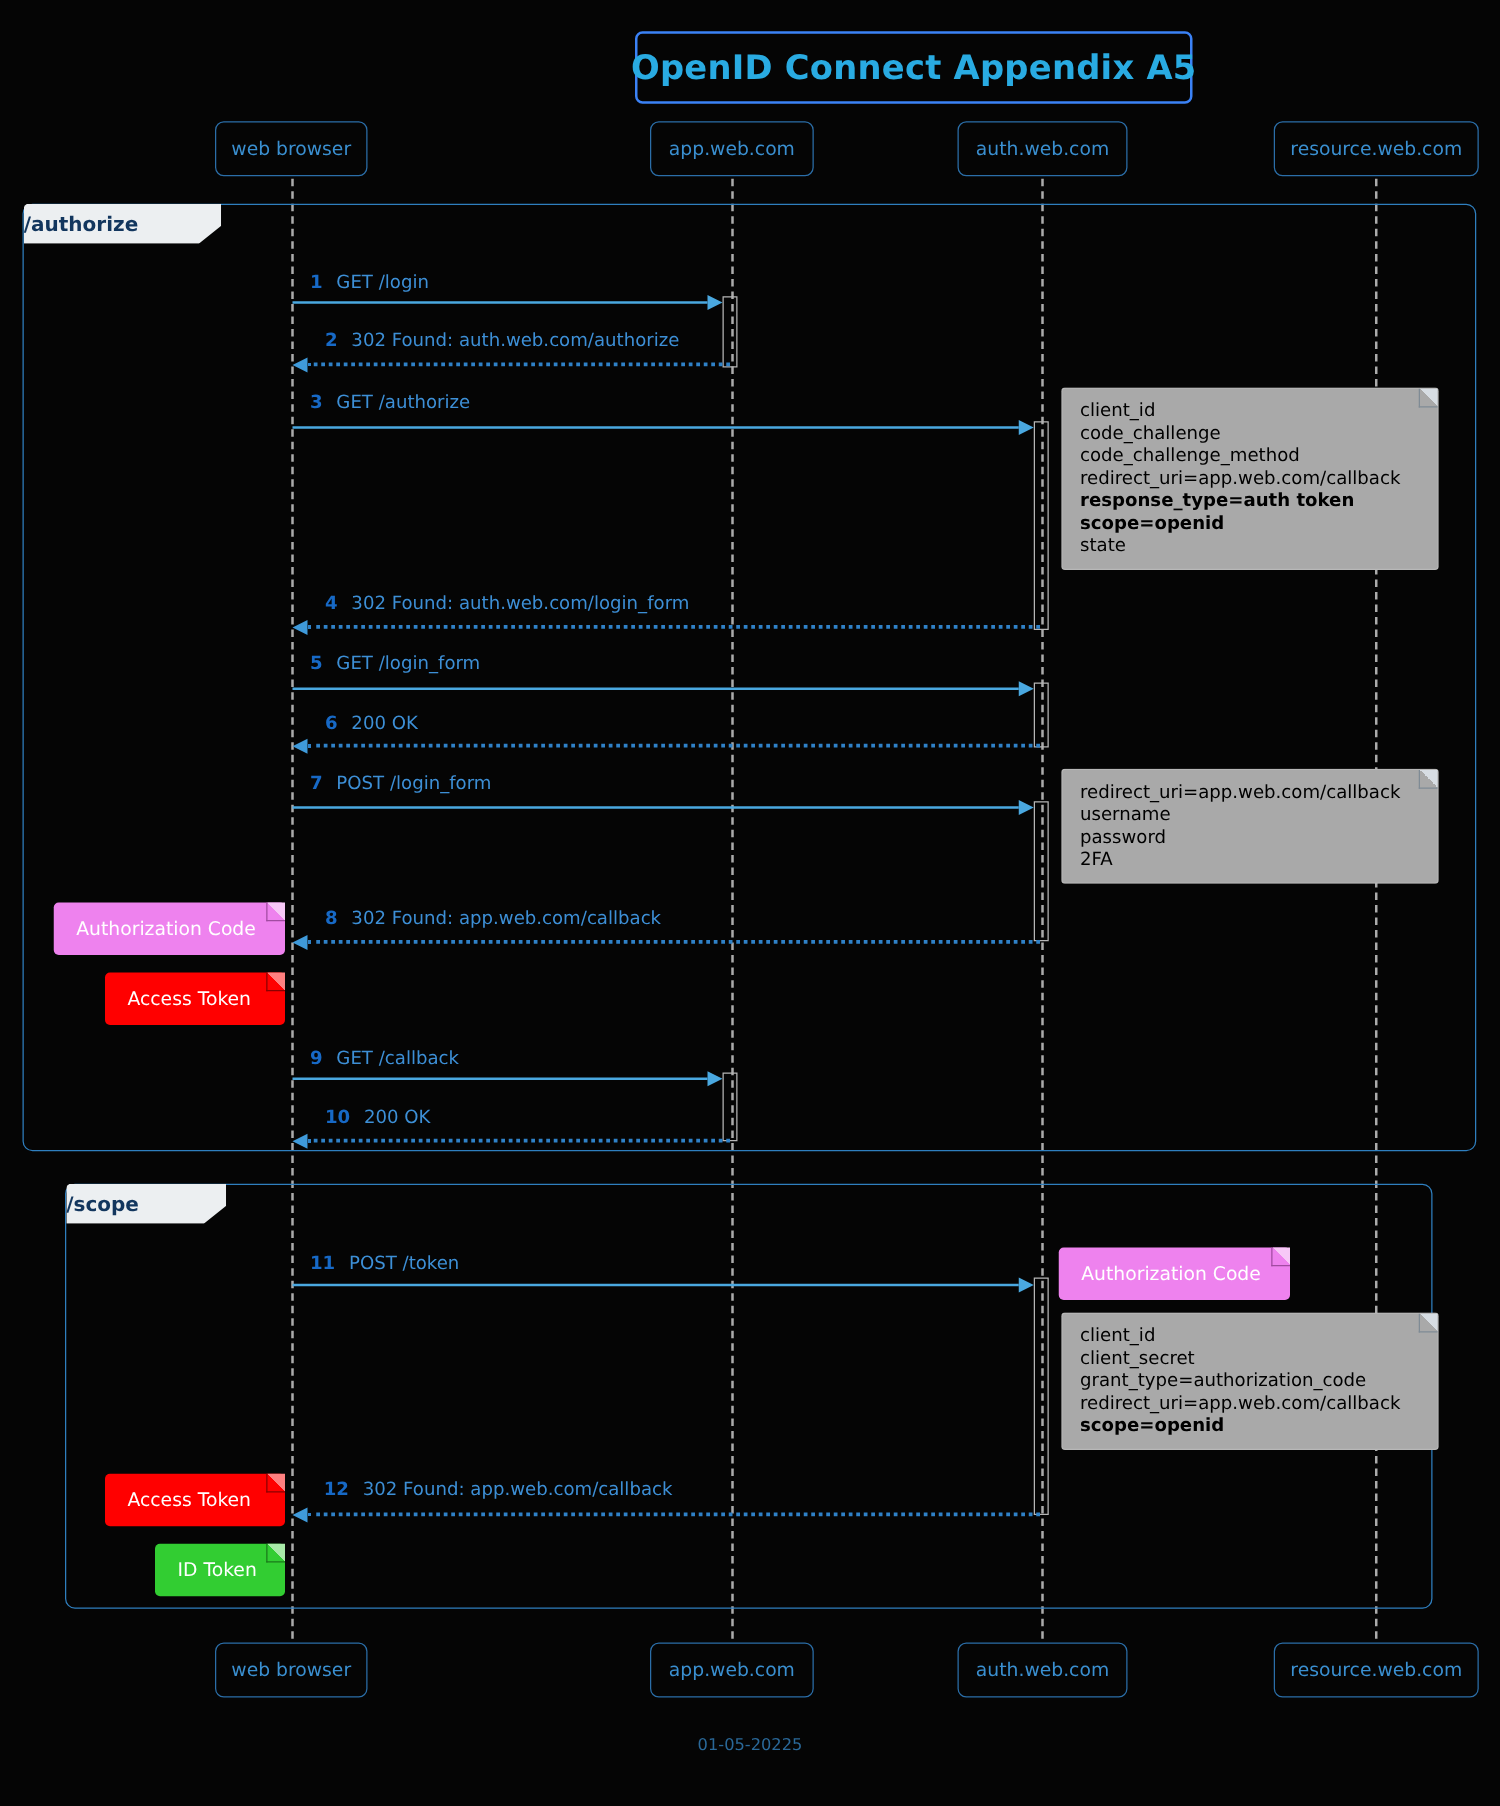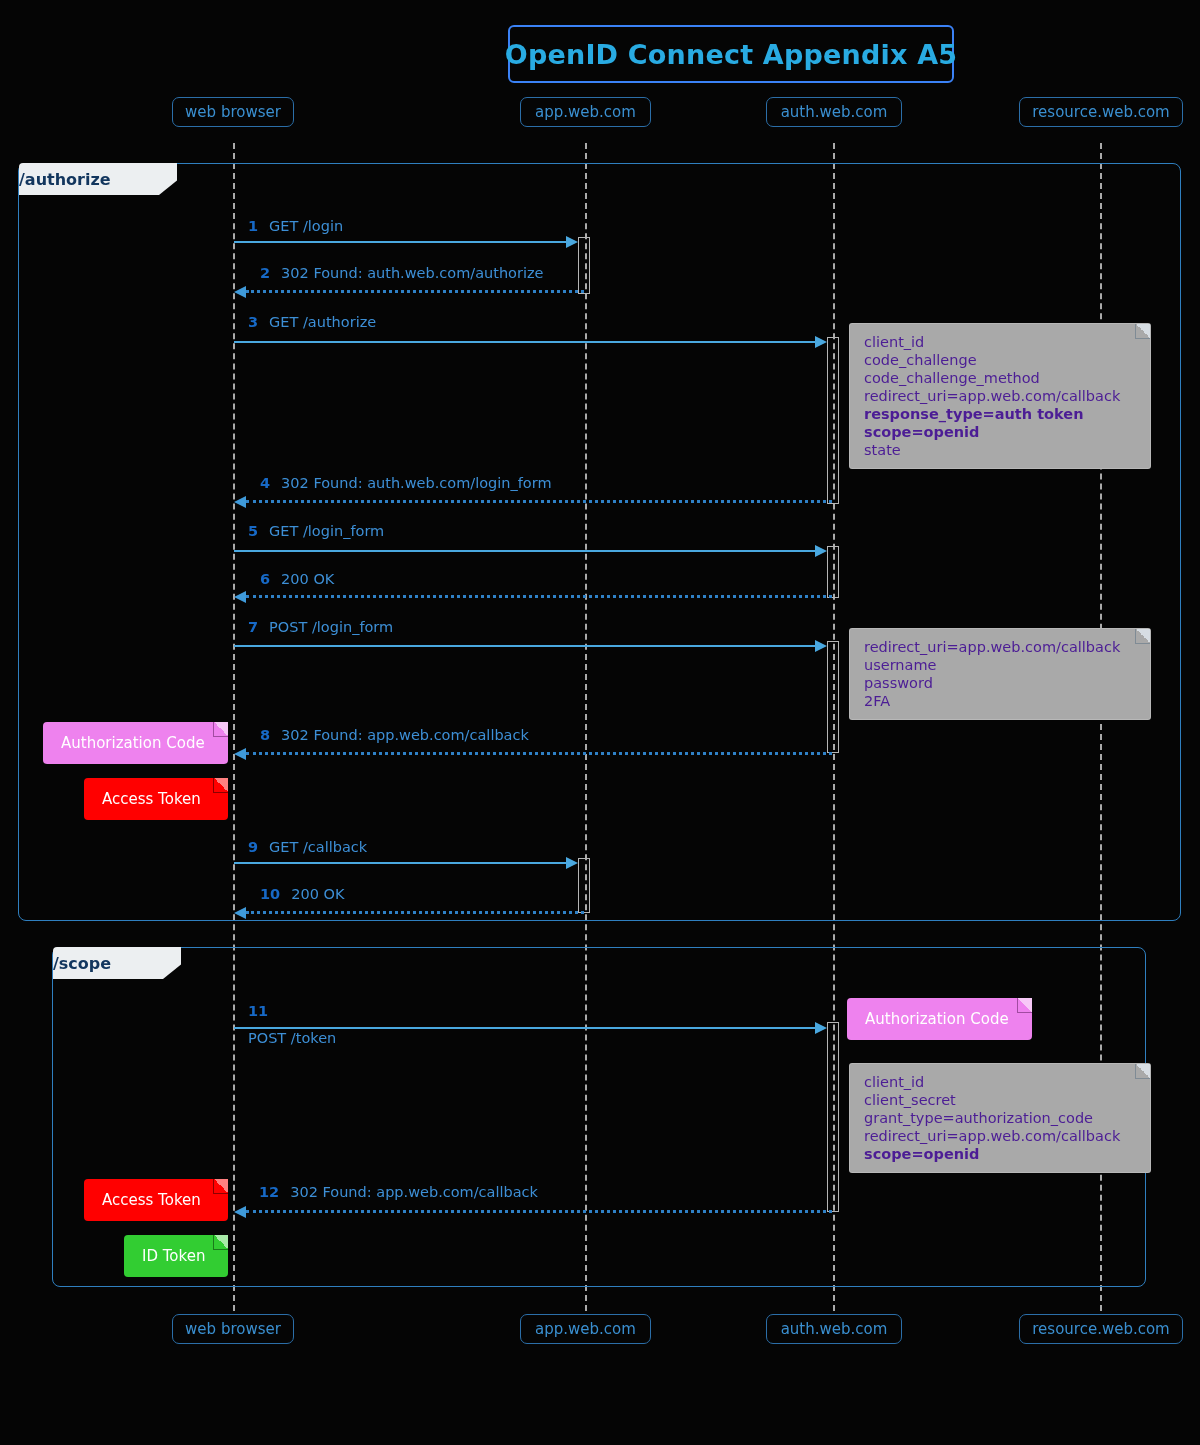--- a/index.html
+++ b/index.html
@@ -36,21 +36,21 @@
     color: #29abe2;
     font-size: 27px;
     font-weight: bold;
     letter-spacing: 0.2px;
     white-space: nowrap;
   }
 
   
   .participant {
     position: absolute;
-    height: 30px;
+    height: 44px;
     border: 1.4px solid #2b6ea8;
     border-radius: 7px;
     background: #050505;
     display: flex; align-items: center; justify-content: center;
     box-sizing: border-box;
     text-align: right;
   }
   .participant-label {
     color: #3a8fd0;
     font-size: 15px;
@@ -146,22 +146,21 @@
   
   .note {
     position: absolute;
     box-sizing: border-box;
     padding: 9px 14px 9px 14px;
     border-radius: 3px;
     border: 1.2px solid rgba(255,255,255,0.18);
   }
   .note.gray {
     background: #a9a9a9;
-    color: #4c1d95;
-    margin-top: 13px;
+    color: #000000;
   }
   .note-line {
     font-size: 14.5px;
     line-height: 18px;
     white-space: nowrap;
   }
   .note-line.bold { font-weight: bold; }
   .note-fold {
     position: absolute;
     top: 0; right: 0;
@@ -305,21 +304,21 @@
   <div class="msg-line solid" style="left:234px; top:862px; width:332px;"></div>
   <div class="arrowhead arrow-right" style="left:566px; top:857px;"></div>
 
   <div class="msg-label" style="left:260px; top:886px;">
     <span class="msg-num">10</span>
     <span class="msg-text">200 OK</span>
   </div>
   <div class="msg-line dotted" style="left:246px; top:911px; width:338px;"></div>
   <div class="arrowhead arrow-left" style="left:234px; top:907px;"></div>
 
-  <div class="msg-label" style="left:248px; top:1003px;flex-direction:column;">
+  <div class="msg-label" style="left:248px; top:1003px;">
     <span class="msg-num">11</span>
     <span class="msg-text">POST /token</span>
   </div>
   <div class="msg-line solid" style="left:234px; top:1027px; width:581px;"></div>
   <div class="arrowhead arrow-right" style="left:815px; top:1022px;"></div>
 
   <div class="msg-label" style="left:259px; top:1184px;">
     <span class="msg-num">12</span>
     <span class="msg-text">302 Found: app.web.com/callback</span>
   </div>
@@ -385,14 +384,15 @@
   <div class="participant" style="left:520px; top:1314px; width:131px;">
     <span class="participant-label">app.web.com</span>
   </div>
   <div class="participant" style="left:766px; top:1314px; width:136px;">
     <span class="participant-label">auth.web.com</span>
   </div>
   <div class="participant" style="left:1019px; top:1314px; width:164px;">
     <span class="participant-label">resource.web.com</span>
   </div>
 
+  <div class="footer" style="top:1389px;">01-05-20225</div>
 
 </div>
 
 </body></html>

